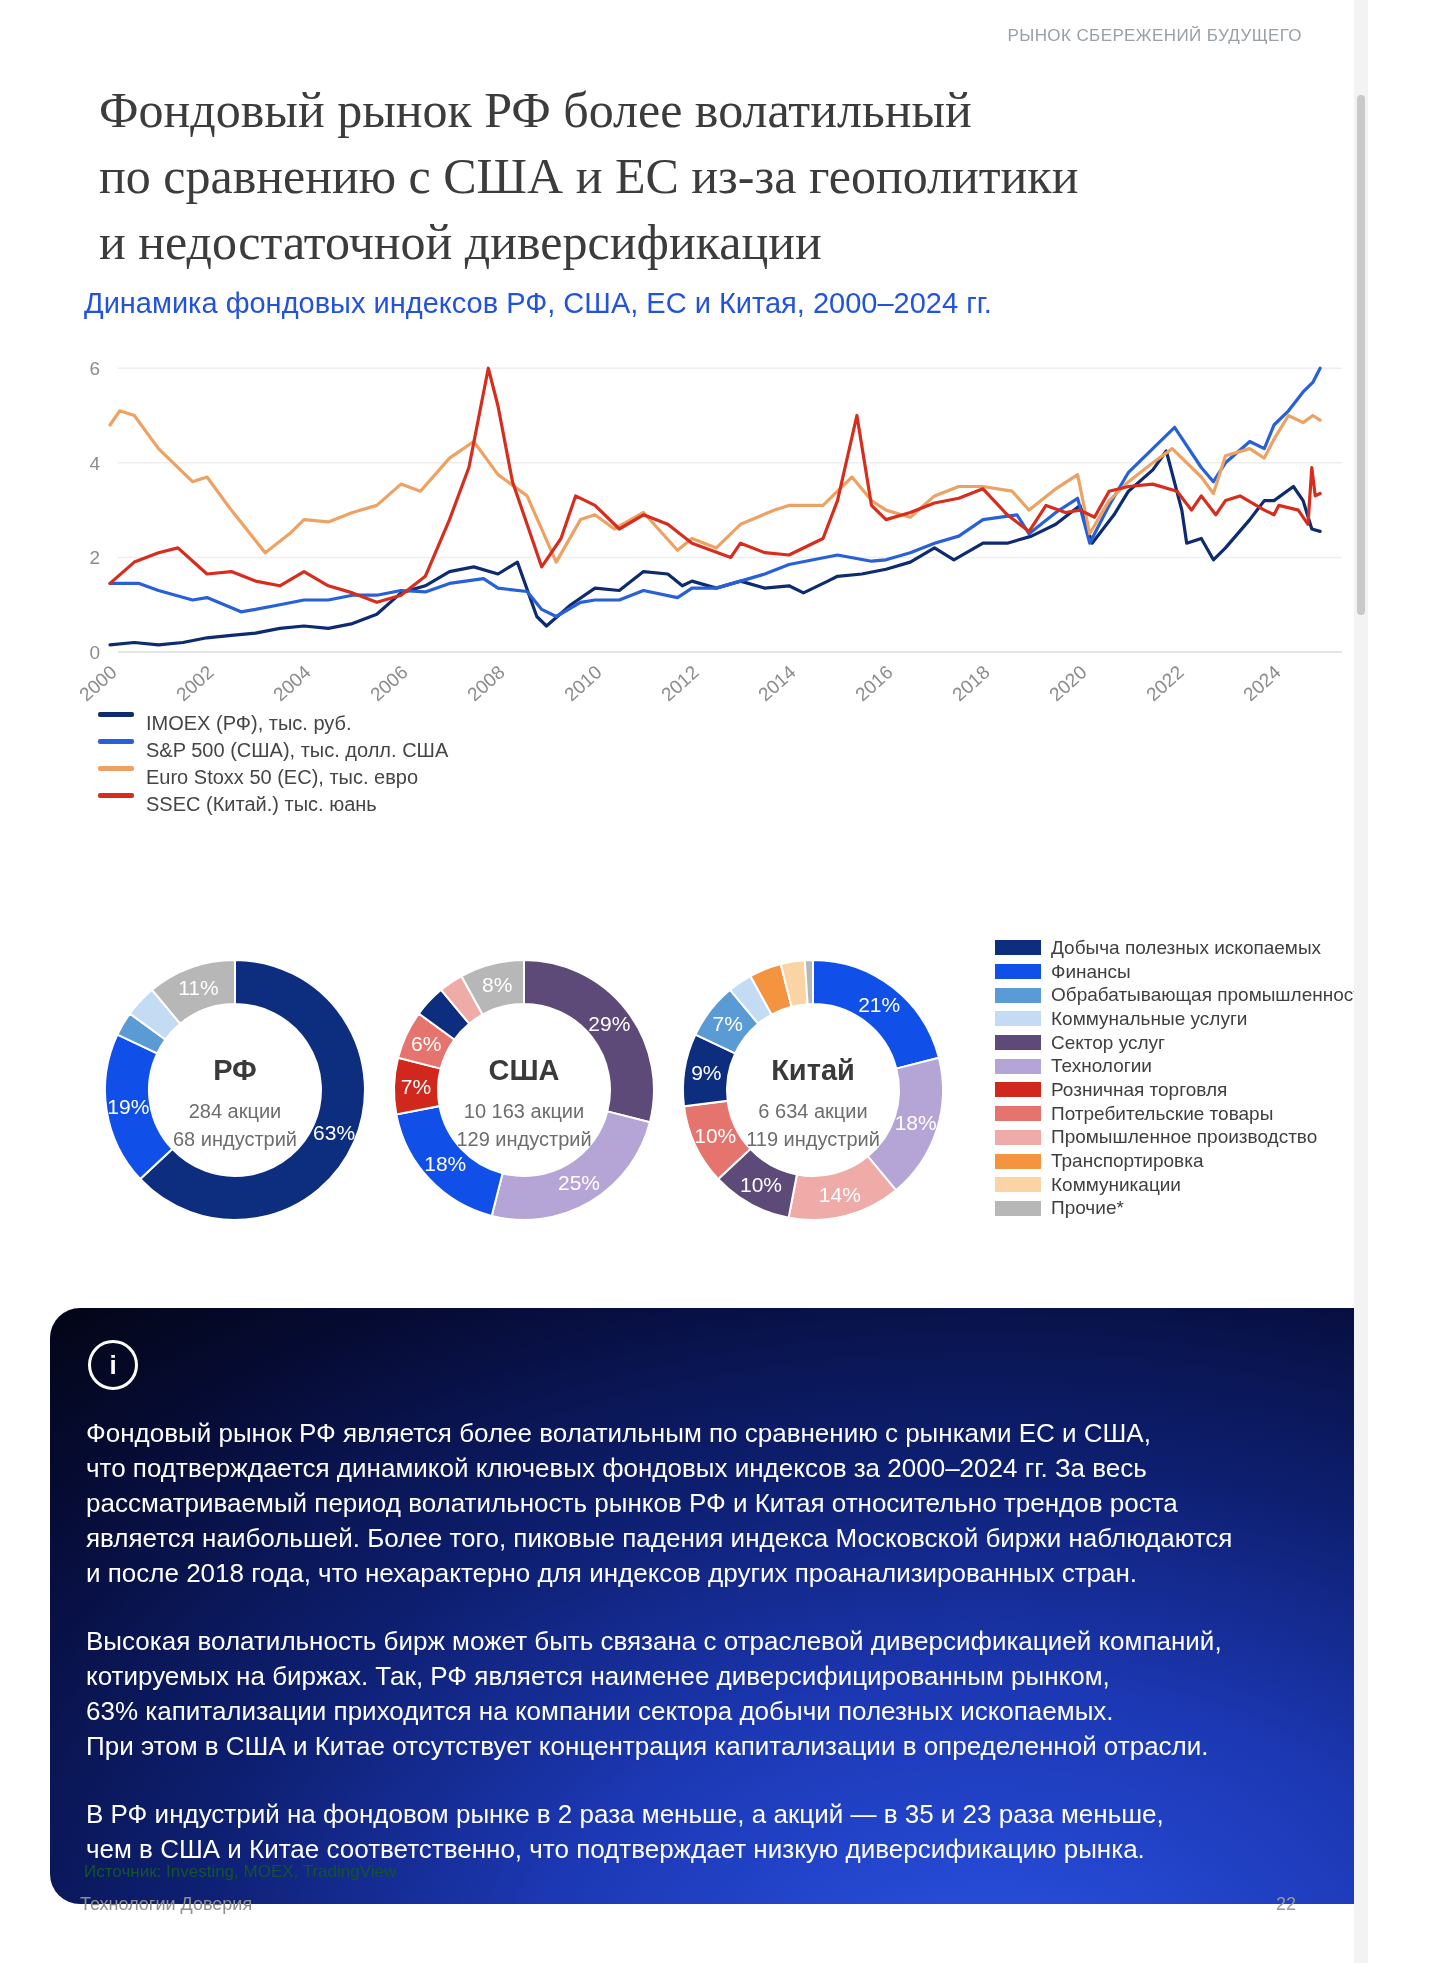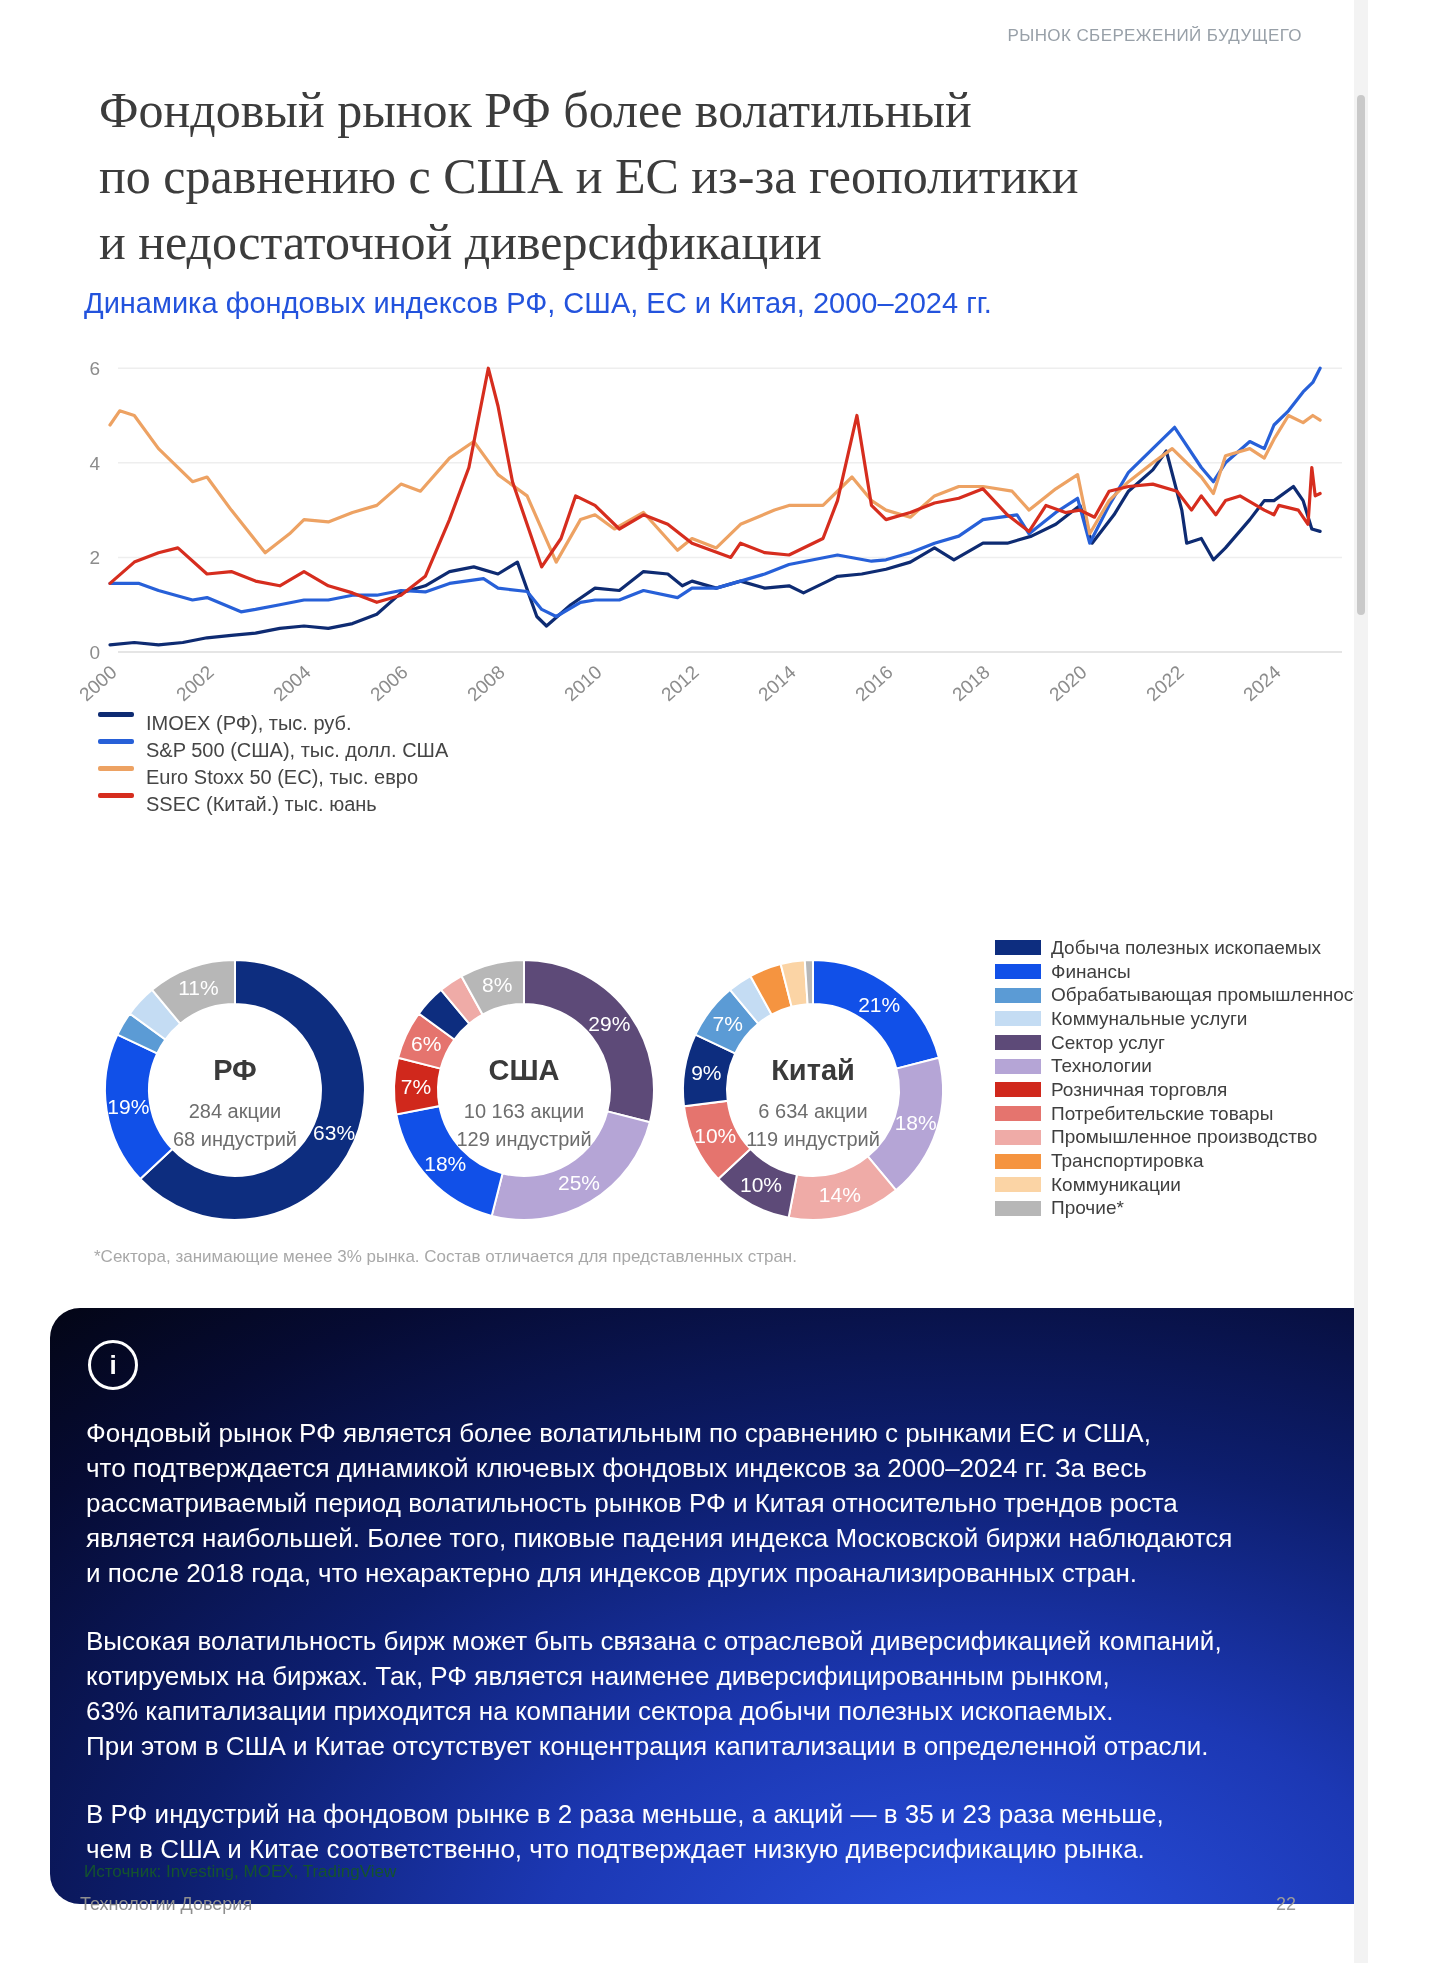--- a/index.html
+++ b/index.html
@@ -200,21 +200,20 @@
       <div class="srow">
         <span class="ssw" style="background: rgb(251, 212, 165);"></span>
         <span>Коммуникации</span>
       </div>
       <div class="srow">
         <span class="ssw" style="background: rgb(183, 183, 183);"></span>
         <span>Прочие*</span>
       </div>
     </div>
 
-  <div class="footnote">*Сектора, занимающие менее 3% рынка. Состав отличается для представленных стран.</div>
 
   <div class="infobox">
     <div class="info-icon">i</div>
     <p>Фондовый рынок РФ является более волатильным по сравнению с рынками ЕС и США,
 что подтверждается динамикой ключевых фондовых индексов за 2000–2024 гг. За весь
 рассматриваемый период волатильность рынков РФ и Китая относительно трендов роста
 является наибольшей. Более того, пиковые падения индекса Московской биржи наблюдаются
 и после 2018 года, что нехарактерно для индексов других проанализированных стран.</p>
     <p>Высокая волатильность бирж может быть связана с отраслевой диверсификацией компаний,
 котируемых на биржах. Так, РФ является наименее диверсифицированным рынком,

